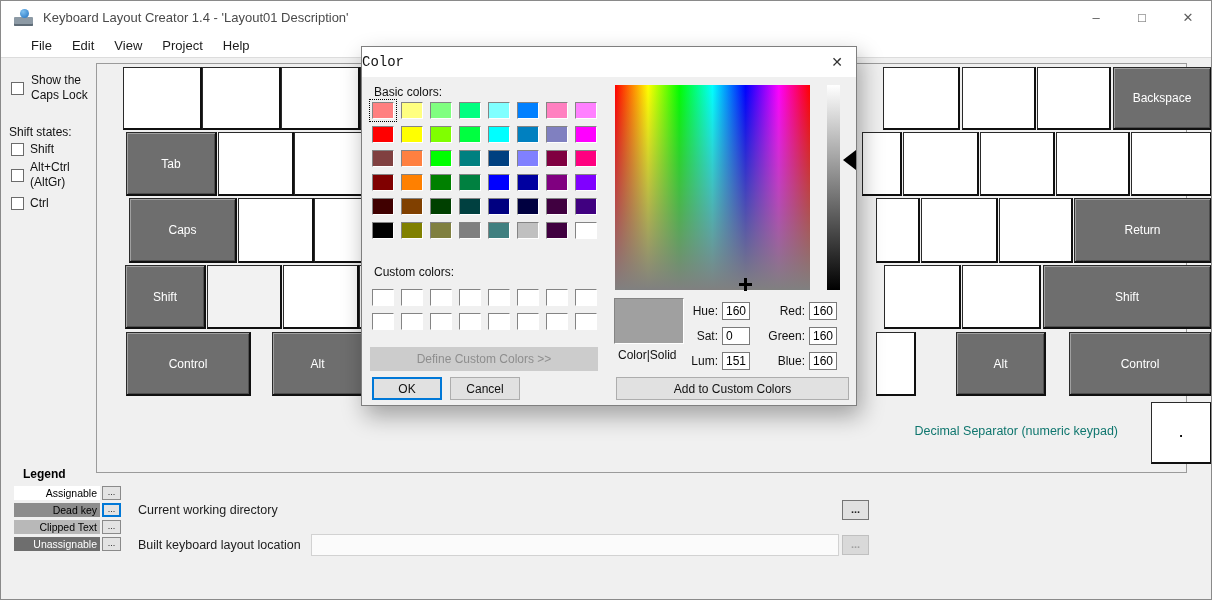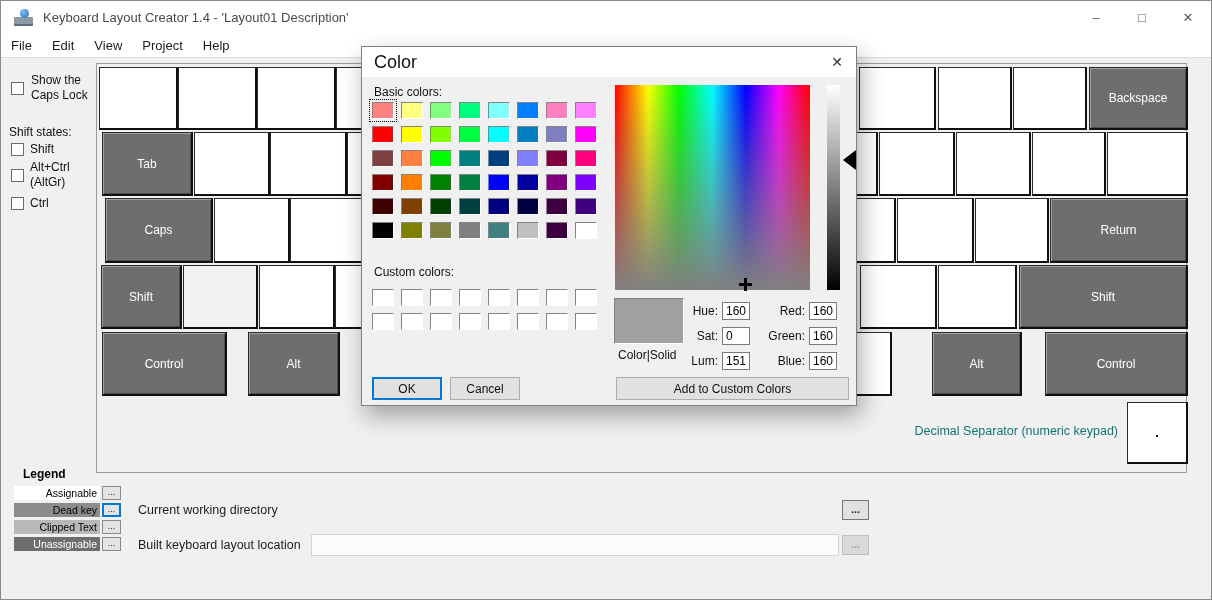--- a/index.html
+++ b/index.html
@@ -9,30 +9,30 @@
   
   .titlebar { position:absolute; left:0; top:0; width:100%; height:33px; background:#ffffff; display:flex; align-items:center; }
   .app-icon { margin-left:13px; width:20px; height:18px; position:relative; }
   .app-icon .kb { position:absolute; left:0; bottom:1px; width:19px; height:9px; background:#8d9aa5; border-radius:1px; box-shadow:inset 0 -2px 0 #5f6c77; }
   .app-icon .ball { position:absolute; left:6px; top:0; width:9px; height:9px; border-radius:50%; background:radial-gradient(circle at 35% 30%, #7ec0f0, #1f6fc0); }
   .title-text { margin-left:9px; font-size:13px; color:#4a4a4a; }
   .win-controls { position:absolute; right:0; top:0; height:33px; display:flex; }
   .win-btn { width:46px; height:33px; display:flex; align-items:center; justify-content:center; font-size:13px; color:#5d5d5d; }
 
   
-  .menubar { position:absolute; left:0; top:33px; width:100%; height:24px; background:#ffffff; border-bottom:1px solid #dcdcdc; display:flex; align-items:center; padding-left:0; }
+  .menubar { position:absolute; left:0; top:33px; width:100%; height:24px; background:#ffffff; border-bottom:1px solid #dcdcdc; display:flex; align-items:center; padding-left:20px; }
   .menu-item { padding:0 10px; font-size:13px; color:#1c1c1c; line-height:23px; }
 
   
   .cb { position:absolute; width:13px; height:13px; background:#fff; border:1px solid #6b6b6b; }
   .side-label { position:absolute; font-size:12px; color:#111; white-space:pre-line; line-height:15px; }
 
   
   .kb-panel { position:absolute; left:95px; top:62px; width:1091px; height:410px; border:1px solid #9b9b9b; background:#f0f0f0; }
-  .key { position:absolute; background:#fff; border:1px solid #2a2a2a; border-right:2px solid #101010; border-bottom:2px solid #101010; display:flex; align-items:center; justify-content:center; font-size:12px; color:#fff; }
+  .key { position:absolute; background:#fff; border:1px solid #2a2a2a; border-right:2px solid #101010; border-bottom:2px solid #101010; display:flex; align-items:center; justify-content:center; font-size:12px; color:#fff;margin-left:24px; }
   .key-gray { background:#6e6e6e; box-shadow:inset 1px 1px 0 #a0a0a0, inset -1px -1px 0 #4e4e4e; }
   .key-light { background:#f2f2f2; }
   .key-dec { color:#000; font-weight:700; font-size:13px; }
   .dec-label { position:absolute; right:68px; top:360px; width:400px; text-align:right; font-size:12.5px; color:#0f766e; }
 
   
   .legend-title { position:absolute; left:22px; top:466px; font-size:12px; font-weight:700; color:#000; }
   .legend-list { position:absolute; left:13px; top:485px; width:120px; }
   .legend-row { display:flex; margin-bottom:3px; height:14px; }
   .legend-box { width:86px; height:14px; font-size:10.5px; line-height:14px; text-align:right; padding-right:3px; }
@@ -49,21 +49,21 @@
   
   .statusbar { position:absolute; left:0; top:571px; width:100%; height:29px; background:#f0f0f0; border-top:1px solid #d7d7d7; }
   .status-text { position:absolute; left:5px; top:7px; font-size:12px; color:#1c1c1c; }
   .status-sep { position:absolute; top:1px; width:1px; height:27px; background:#d8d8d8; }
   .grip { position:absolute; right:12px; bottom:12px; width:2px; height:2px; background:#a9a9a9;
           box-shadow:0 0 #a9a9a9, -4px 4px #a9a9a9, 0 4px #a9a9a9, -8px 8px #a9a9a9, -4px 8px #a9a9a9, 0 8px #a9a9a9; }
 
   
   .dialog { position:absolute; left:360px; top:45px; width:496px; height:360px; background:#f0f0f0; border:1px solid #7f7f7f; box-shadow:4px 10px 22px rgba(0,0,0,0.33); }
   .dlg-title { position:absolute; left:0; top:0; width:100%; height:30px; background:#fff; display:flex; align-items:center; }
-  .dlg-title-text { margin-left:12px; font-size:18px; color:#111; }
+  .dlg-title-text { font-size:14px; color:#111;font-family:Liberation Mono, monospace; }
   .dlg-close { position:absolute; right:0; top:0; width:38px; height:30px; display:flex; align-items:center; justify-content:center; font-size:14px; color:#333; }
   .dlg-lbl { position:absolute; font-size:12px; color:#111; }
   .swatch-grid { position:absolute; display:grid; grid-template-columns:repeat(8,22px); column-gap:7px; row-gap:7px; }
   .swatch { width:22px; height:17px; border:1px solid; border-color:#848484 #ffffff #ffffff #848484; }
   .swatch.selected { outline:1px dotted #000; outline-offset:2px; }
   .dlg-btn { position:absolute; background:#e1e1e1; border:1px solid #adadad; font-size:12px; color:#111; font-family:"Liberation Sans", sans-serif; }
   .define-btn { left:8px; top:300px; width:228px; height:24px; background:#cccccc; border:none; color:#8e8e8e; }
   .ok-btn { left:10px; top:330px; width:70px; height:23px; border:2px solid #0078d7; }
   .cancel-btn { left:88px; top:330px; width:70px; height:23px; }
   .add-btn { left:254px; top:330px; width:233px; height:23px; }
@@ -255,20 +255,21 @@
         <div class="swatch" style="background: rgb(255, 255, 255);"></div>
         <div class="swatch" style="background: rgb(255, 255, 255);"></div>
         <div class="swatch" style="background: rgb(255, 255, 255);"></div>
         <div class="swatch" style="background: rgb(255, 255, 255);"></div>
         <div class="swatch" style="background: rgb(255, 255, 255);"></div>
         <div class="swatch" style="background: rgb(255, 255, 255);"></div>
         <div class="swatch" style="background: rgb(255, 255, 255);"></div>
         <div class="swatch" style="background: rgb(255, 255, 255);"></div>
         <div class="swatch" style="background: rgb(255, 255, 255);"></div>
       </div>
+    <button class="dlg-btn define-btn">Define Custom Colors &gt;&gt;</button>
     <button class="dlg-btn ok-btn">OK</button>
     <button class="dlg-btn cancel-btn">Cancel</button>
     <div class="gradient">
       <div class="crosshair"></div>
     </div>
     <div class="lumbar"></div>
     <div class="lum-arrow"></div>
     <div class="preview" style="background: rgb(160, 160, 160);"></div>
     <div class="colorsolid">Color|Solid</div>
 

